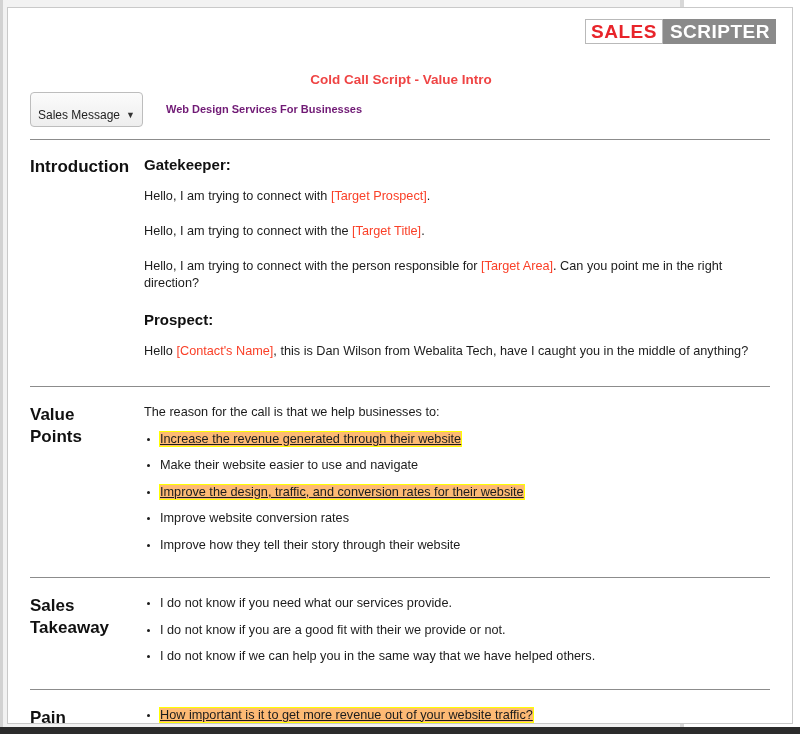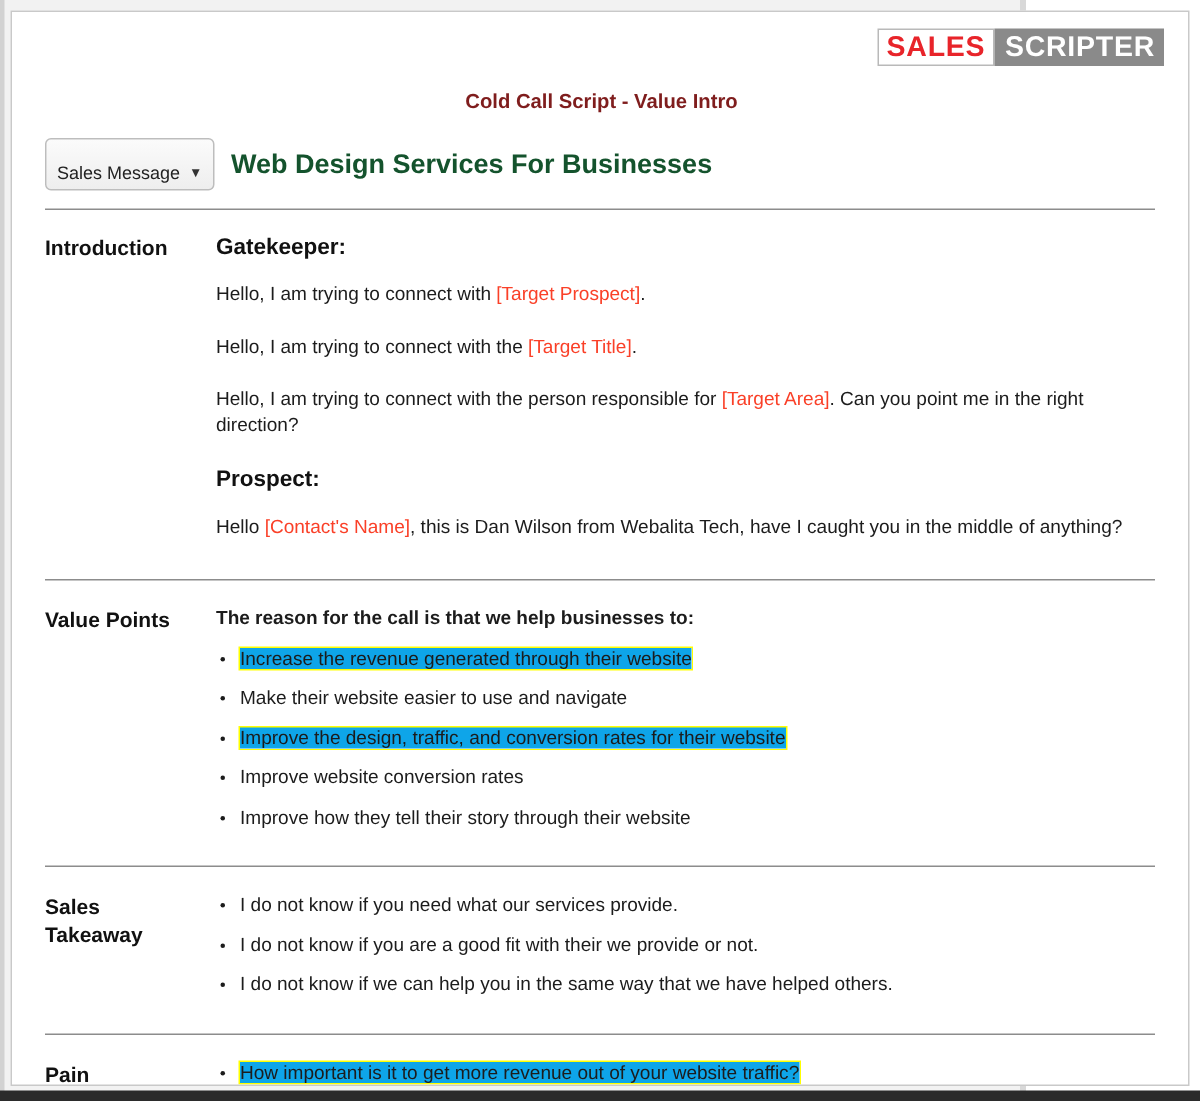--- a/index.html
+++ b/index.html
@@ -86,27 +86,27 @@
     letter-spacing: 0.5px;
     padding: 0 6px 0 7px;
     display: flex;
     align-items: center;
     box-sizing: border-box;
   }
 
   
   #doc-title {
     position: absolute;
-    top: 52px;
+    top: 64px;
     left: 0;
     width: 786px;
     text-align: center;
     font-size: 13.5px;
     font-weight: bold;
-    color: #7f1d1d;
+    color: #ef4444;
   }
 
   #subheader-row {
     position: absolute;
     top: 88px;
     left: 22px;
     right: 22px;
     display: flex;
     align-items: center;
     height: 26px;
@@ -124,24 +124,24 @@
     line-height: 1;
     cursor: pointer;
     white-space: nowrap;
   }
   #sales-message-select .chev {
     font-size: 9px;
     color: #333;
     transform: translateY(-1px);
   }
   #script-subtitle {
-    margin-left: 11px;
-    font-size: 18px;
-    font-weight: bold;
-    color: #14532d;
+    margin-left: 23px;
+    font-size: 11px;
+    font-weight: bold;
+    color: #701a75;
   }
 
   
   #sections {
     position: absolute;
     top: 131px;
     left: 0;
     width: 786px;
   }
   .section {
@@ -156,21 +156,21 @@
   .section-body {
     display: flex;
     align-items: flex-start;
     padding: 17px 0 0 0;
   }
   .section-label {
     width: 108px;
     flex: 0 0 108px;
     padding-left: 22px;
     box-sizing: border-box;
-    font-size: 14px;
+    font-size: 17px;
     font-weight: bold;
     color: #111111;
     line-height: 1.3;
   }
   .section-content {
     flex: 1 1 auto;
     padding-right: 24px;
   }
 
   .speaker-heading {
@@ -194,21 +194,20 @@
   }
   .ph {
     color: #fa4028;
   }
 
   .lead-line {
     font-size: 12.7px;
     color: #1c1c1c;
     line-height: 1.35;
     margin: 0 0 10px 0;
-    font-weight: bold;
   }
 
   ul.bullets {
     list-style: none;
     margin: 0;
     padding: 0;
   }
   ul.bullets li {
     position: relative;
     font-size: 12.7px;
@@ -224,22 +223,23 @@
     top: 7px;
     width: 3px;
     height: 3px;
     border-radius: 50%;
     background: #1c1c1c;
   }
   ul.bullets li > span.txt {
     display: inline;
   }
   ul.bullets li.hl > span.txt {
-    background: #0ea5e9;
+    background: #fdba74;
     box-shadow: 0 0 0 1px #ffff00;
+    text-decoration: underline;
   }
 
   .indent-deep { padding-left: 30px; }
   .indent-shallow { padding-left: 28px; }
 
   
   #section-introduction .section-body { padding-top: 16px; padding-bottom: 16px; }
   #section-value-points .section-body { padding-top: 17px; padding-bottom: 14px; }
   #section-sales-takeaway .section-body { padding-top: 17px; padding-bottom: 14px; }
   #section-pain-questions .section-body { padding-top: 17px; padding-bottom: 10px; }

